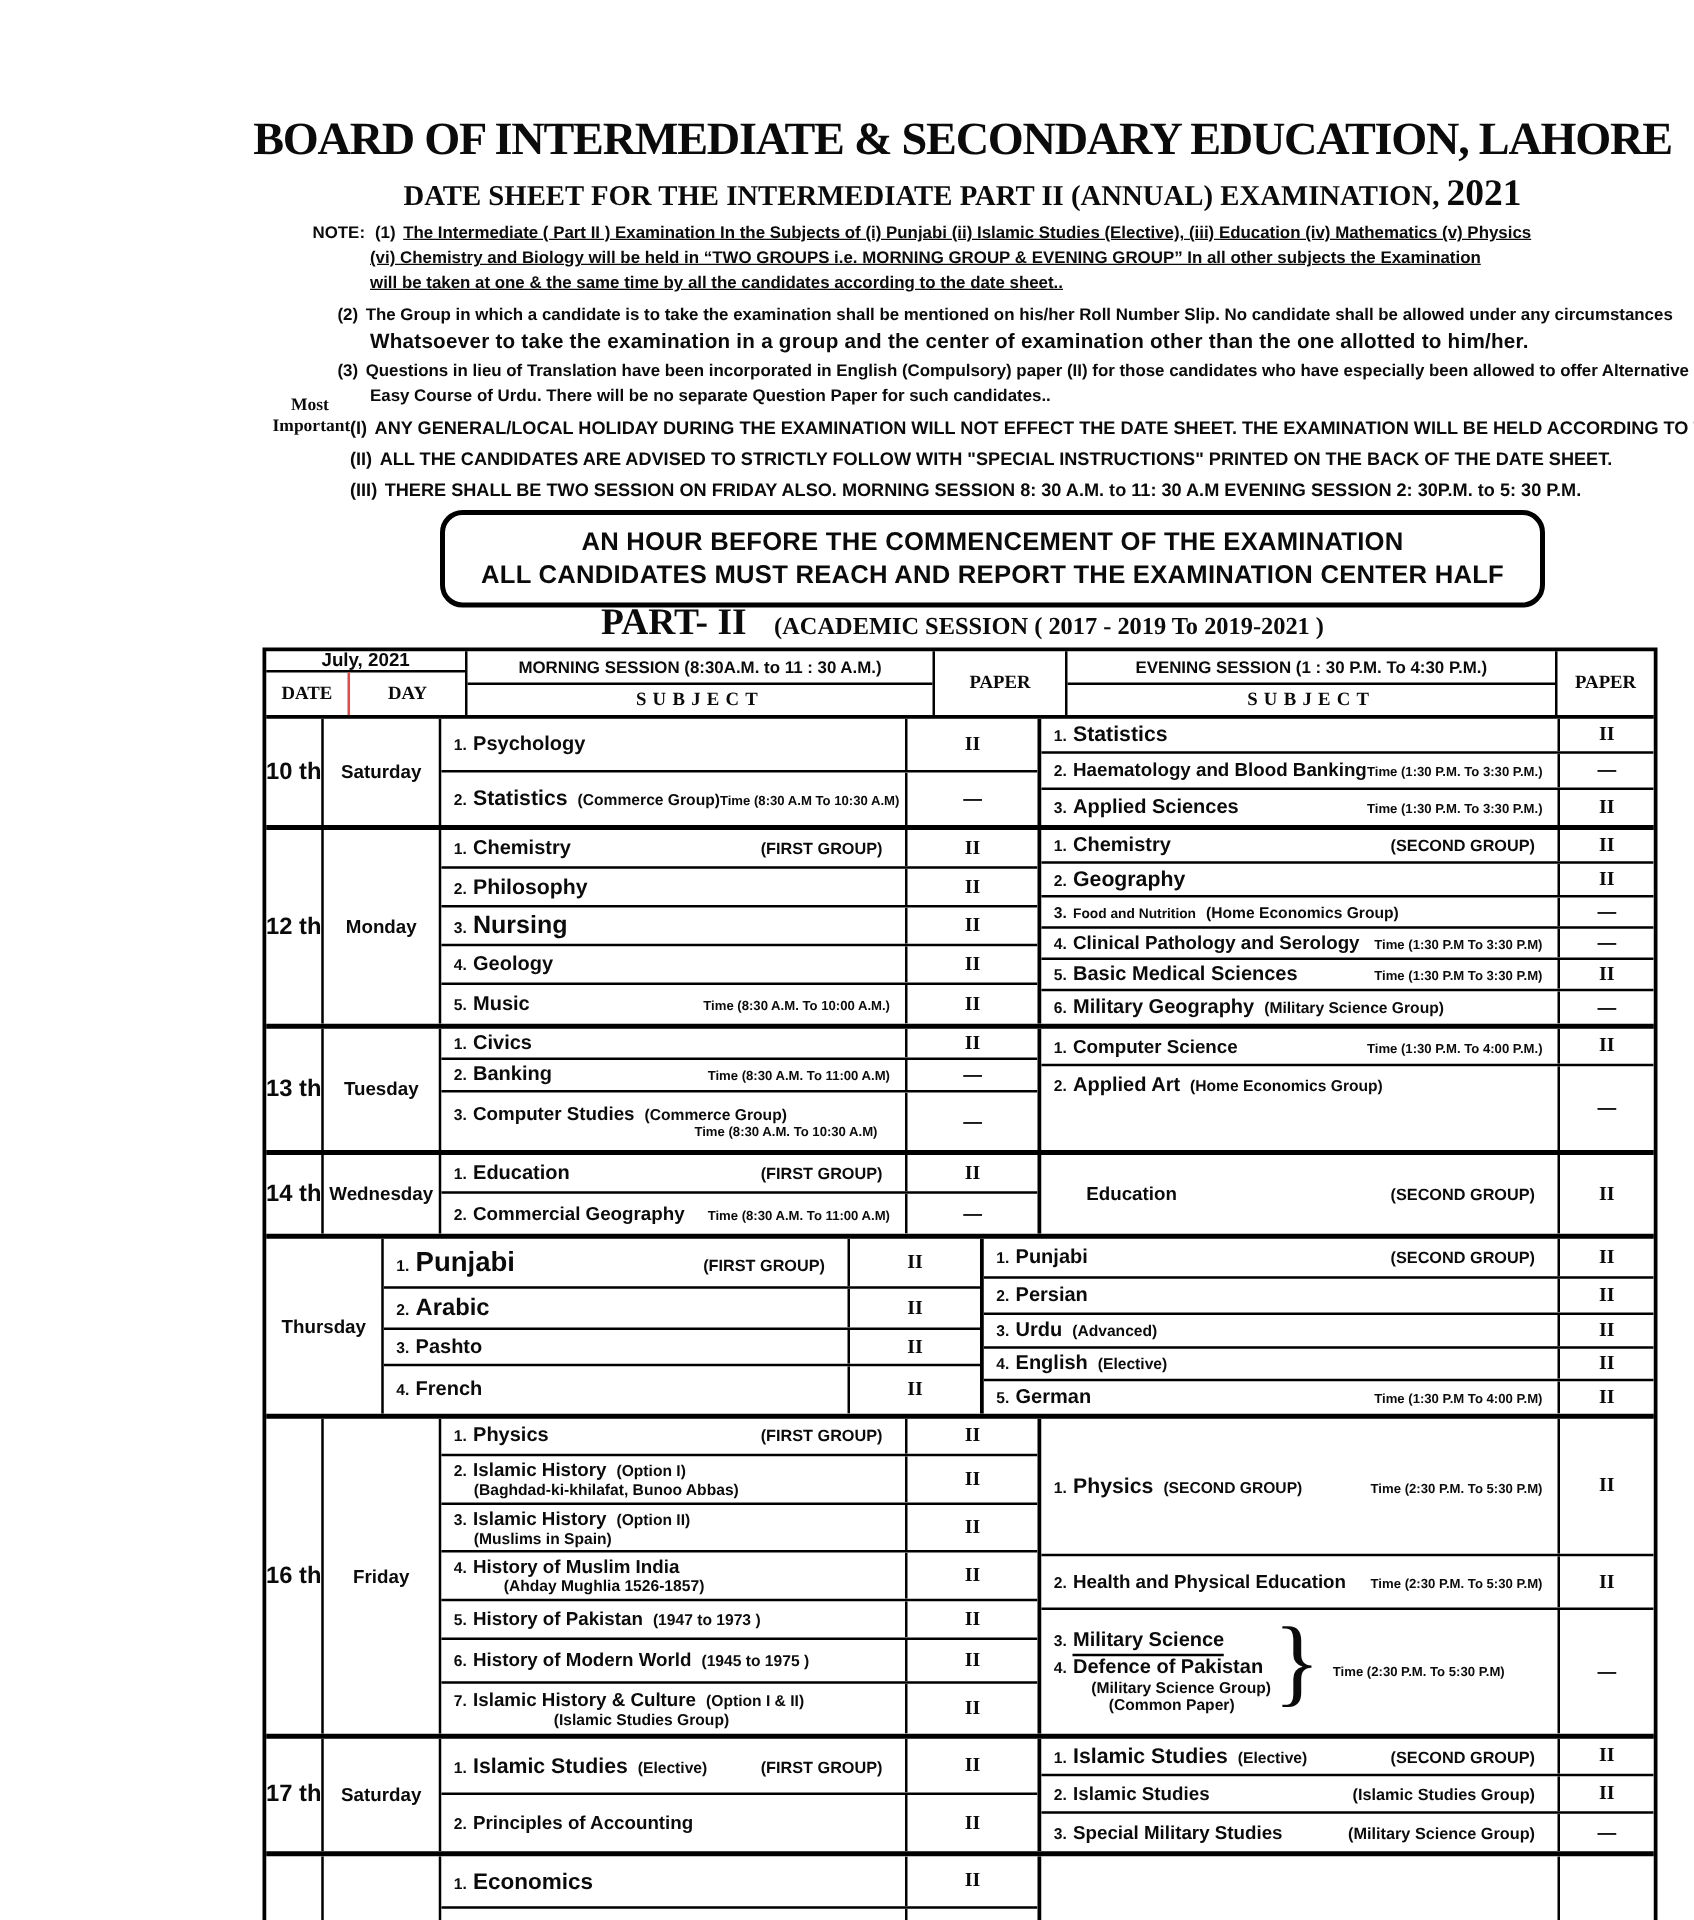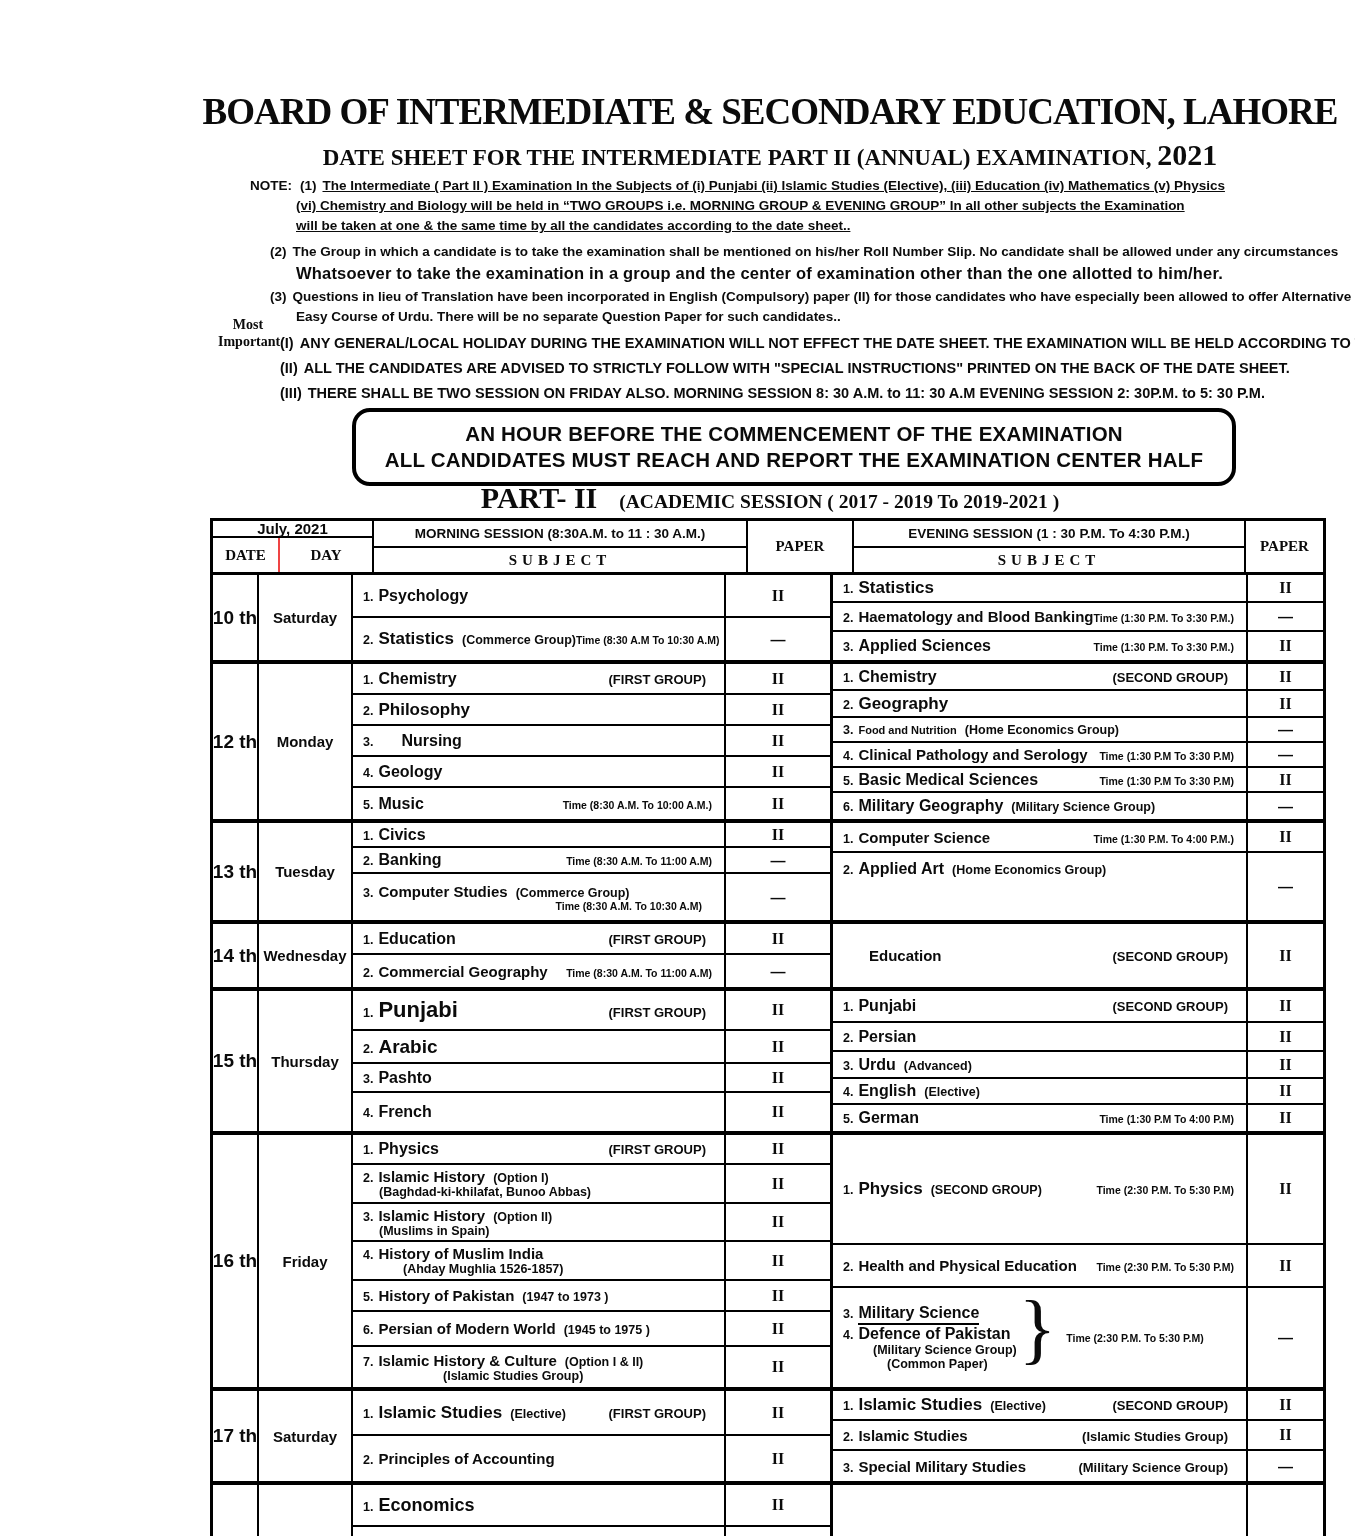--- a/index.html
+++ b/index.html
@@ -258,21 +258,21 @@
                   <span class="num">2.</span>
                   <span class="nm" style="font-size: 17px;">Philosophy</span>
                 </div>
               </div>
               <div class="s-paper">II</div>
             </div>
             <div class="srow bline" style="height: 31px;">
               <div class="s-subj">
                 <div class="l1">
                   <span class="num">3.</span>
-                  <span class="nm" style="font-size: 16px; margin-left: 23px;">Nursing</span>
+                  <span class="nm" style="font-size: 20px;">Nursing</span>
                 </div>
               </div>
               <div class="s-paper">II</div>
             </div>
             <div class="srow bline" style="height: 31px;">
               <div class="s-subj">
                 <div class="l1">
                   <span class="num">4.</span>
                   <span class="nm" style="font-size: 16px;">Geology</span>
                 </div>
@@ -455,21 +455,20 @@
                 <div class="l1">
                   <span class="nm" style="margin-left: 26px;">Education</span>
                   <span class="rgt">(SECOND GROUP)</span>
                 </div>
               </div>
               <div class="s-paper">II</div>
             </div>
           </div>
         </div>
         <div class="trow">
-          <div class="c-date">15 th</div>
           <div class="c-day">Thursday</div>
           <div class="m-side">
             <div class="srow bline" style="height: 40px;">
               <div class="s-subj">
                 <div class="l1">
                   <span class="num">1.</span>
                   <span class="nm" style="font-size: 22px;">Punjabi</span>
                   <span class="rgt">(FIRST GROUP)</span>
                 </div>
               </div>
@@ -608,21 +607,21 @@
                   <span class="nm">History of Pakistan</span>
                   <span class="sfx">(1947 to 1973 )</span>
                 </div>
               </div>
               <div class="s-paper">II</div>
             </div>
             <div class="srow bline" style="height: 35px;">
               <div class="s-subj">
                 <div class="l1">
                   <span class="num">6.</span>
-                  <span class="nm">Persian of Modern World</span>
+                  <span class="nm">History of Modern World</span>
                   <span class="sfx">(1945 to 1975 )</span>
                 </div>
               </div>
               <div class="s-paper">II</div>
             </div>
             <div class="srow" style="height: 40px;">
               <div class="s-subj">
                 <div class="l1">
                   <span class="num">7.</span>
                   <span class="nm">Islamic History &amp; Culture</span>

